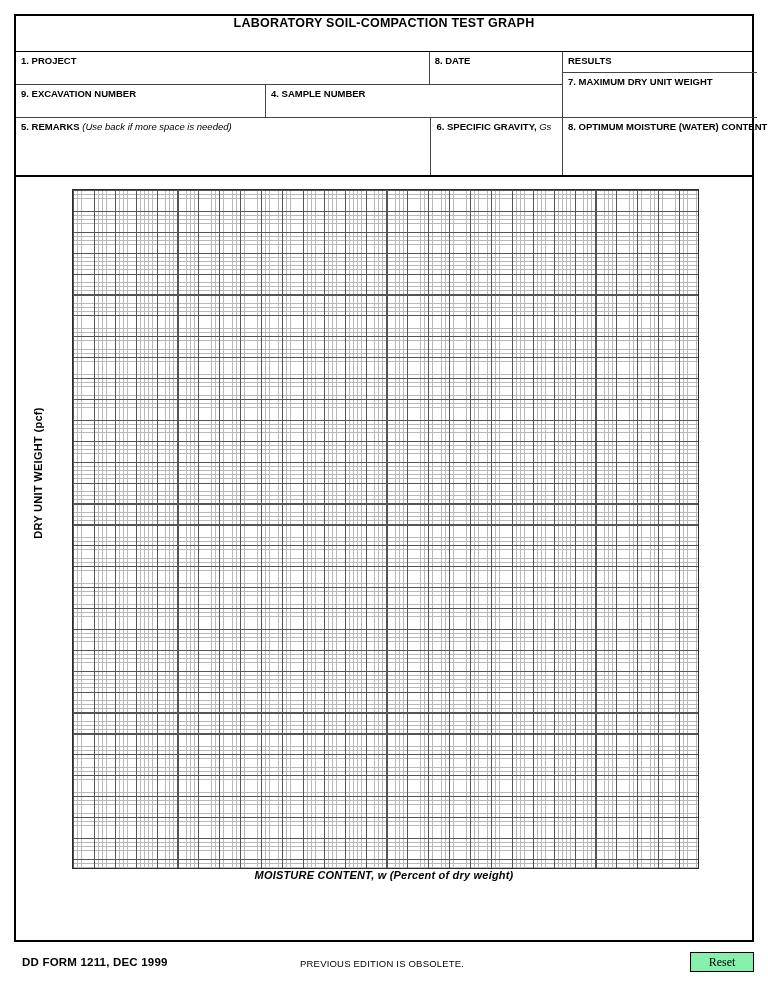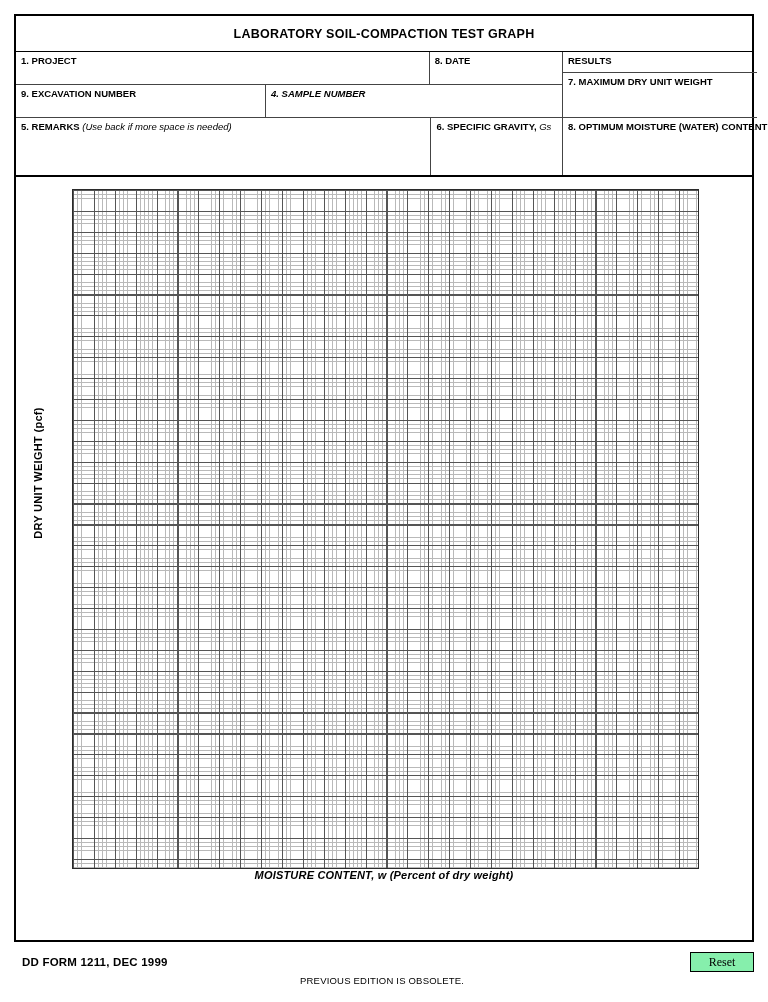--- a/index.html
+++ b/index.html
@@ -26,21 +26,21 @@
     border: 2px solid #000;
     box-sizing: border-box;
     background: #fff;
   }
 
   
   #title-row {
     height: 36px;
     border-bottom: 1.5px solid #000;
     display: flex;
-    align-items: center;
+    align-items: flex-start;
     justify-content: center;
     box-sizing: border-box;
   }
   #form-title {
     font-size: 12.5px;
     font-weight: bold;
     letter-spacing: 0.25px;
   }
 
   
@@ -62,21 +62,21 @@
   .cell-label .ital-light {
     font-style: italic;
     font-weight: normal;
   }
   .bdr-r { border-right: 1px solid #444; }
 
   #cell-project      { width: 465px; }
   #cell-date         { width: 148px; }
 
   #cell-excavation   { width: 250px; }
-  #cell-sample       { width: 292px; font-style: italic; }
+  #cell-sample       { width: 292px; }
 
   #cell-remarks      { width: 474px; }
   #cell-gravity      { width: 148px; }
 
   
   #right-col {
     width: 194px;
     display: flex;
     flex-direction: column;
   }
@@ -169,21 +169,21 @@
     position: absolute;
     left: 8px;
     top: 8px;
     font-size: 11.5px;
     font-weight: bold;
     letter-spacing: 0.2px;
   }
   #prev-edition {
     position: absolute;
     left: 286px;
-    top: 27px;
+    top: 10px;
     font-size: 9.5px;
     letter-spacing: 0.2px;
   }
   #reset-button {
     position: absolute;
     left: 676px;
     top: 4px;
     width: 64px;
     height: 20px;
     border: 1px solid #000;

